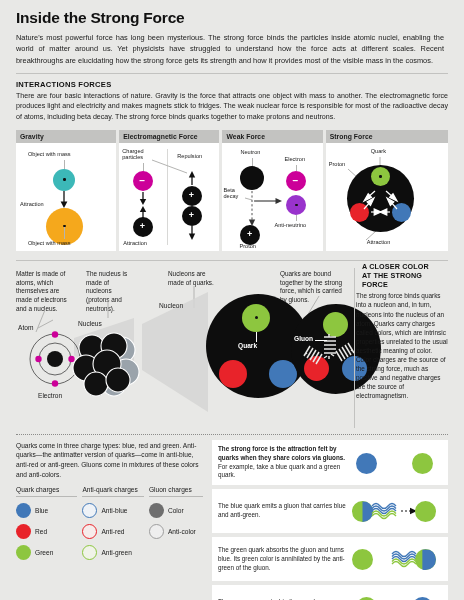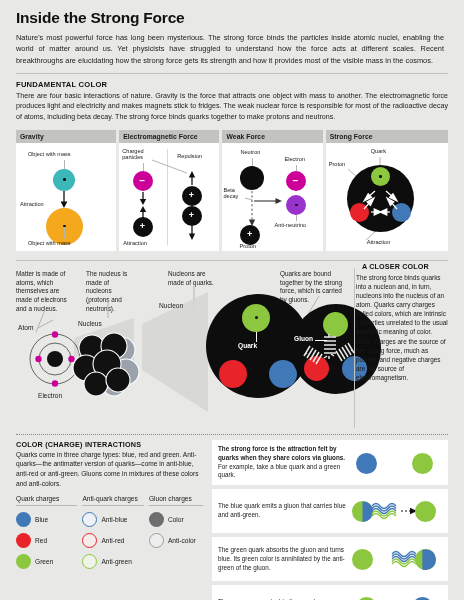--- a/index.html
+++ b/index.html
@@ -103,21 +103,21 @@
 
 <div class="page">
 
   <div class="header">
     <div class="title">Inside the Strong Force</div>
     <div class="deck">Nature's most powerful force has long been mysterious. The strong force binds the particles inside atomic nuclei, enabling the world of matter around us. Yet physicists have struggled to understand how the force acts at different scales. Recent breakthroughs are elucidating how the strong force gets its strength and how it provides most of the visible mass in the cosmos.</div>
   </div>
   <div class="hr-thin"></div>
 
   <div class="section">
-    <div class="sec-head">FUNDAMENTAL COLOR</div>
+    <div class="sec-head">INTERACTIONS FORCES</div>
     <div class="sec-body">There are four basic interactions of nature. Gravity is the force that attracts one object with mass to another. The electromagnetic force produces light and electricity and makes magnets stick to fridges. The weak nuclear force is responsible for most of the radioactive decay of atoms, including beta decay. The strong force binds quarks together to make protons and neutrons.</div>
 
     <div class="forces">
 
       <div class="fp">
         <div class="fp-head">Gravity</div>
         <div class="fp-body">
           <div class="lbl" style="left:12px;top:8px;">Object with mass</div>
           <div class="vline" style="left:48px;top:17px;height:10px;"></div>
           <div class="ball" style="left:37px;top:26px;width:22px;height:22px;background:#3cb8b8;"></div>
@@ -302,30 +302,30 @@
         <path d="M40,50 L43,52 M45,47 l6,10 M48,45 l6,10 M51,43 l6,10 M54,41 l6,10 M57,39 l6,10 M60,46 l3,2"></path>
         <path d="M36,52 L33,54 M31,50 l-6,10 M28,48 l-6,10 M25,46 l-6,10 M22,44 l-6,10 M19,42 l-6,10 M16,49 l-3,2"></path>
       </g>
     </svg>
     <div class="mid-lbl w" style="left:278px;top:75px;">Gluon</div>
     <div class="hline" style="left:299px;top:80px;width:12px;background:#fff;"></div>
 
     <div class="vrule" style="left:338px;top:8px;height:160px;"></div>
     <div class="closer">
       <div class="closer-h">A CLOSER COLOR</div>
+      <div class="closer-h">AT THE STRONG FORCE</div>
       <div class="closer-b">The strong force binds quarks into a nucleon and, in turn, nucleons into the nucleus of an atom. Quarks carry charges called colors, which are intrinsic properties unrelated to the usual aesthetic meaning of color. Color charges are the source of the strong force, much as positive and negative charges are the source of electromagnetism.</div>
     </div>
   </div>
 
   <div class="dotrule"></div>
 
   <div class="bottom">
 
     <div class="bl">
-      <div class="keyhead">COLOR (CHARGE) INTERACTIONS</div>
       <div class="keybody">Quarks come in three charge types: blue, red and green. Anti-quarks—the antimatter version of quarks—come in anti-blue, anti-red or anti-green. Gluons come in mixtures of these colors and anti-colors.</div>
 
       <div class="legend">
         <div class="legcol">
           <div class="legtitle">Quark charges</div>
           <div class="legrow">
             <div class="swatch" style="background:#4178b8;"></div>
             <div class="legtext">Blue</div>
           </div>
           <div class="legrow">

